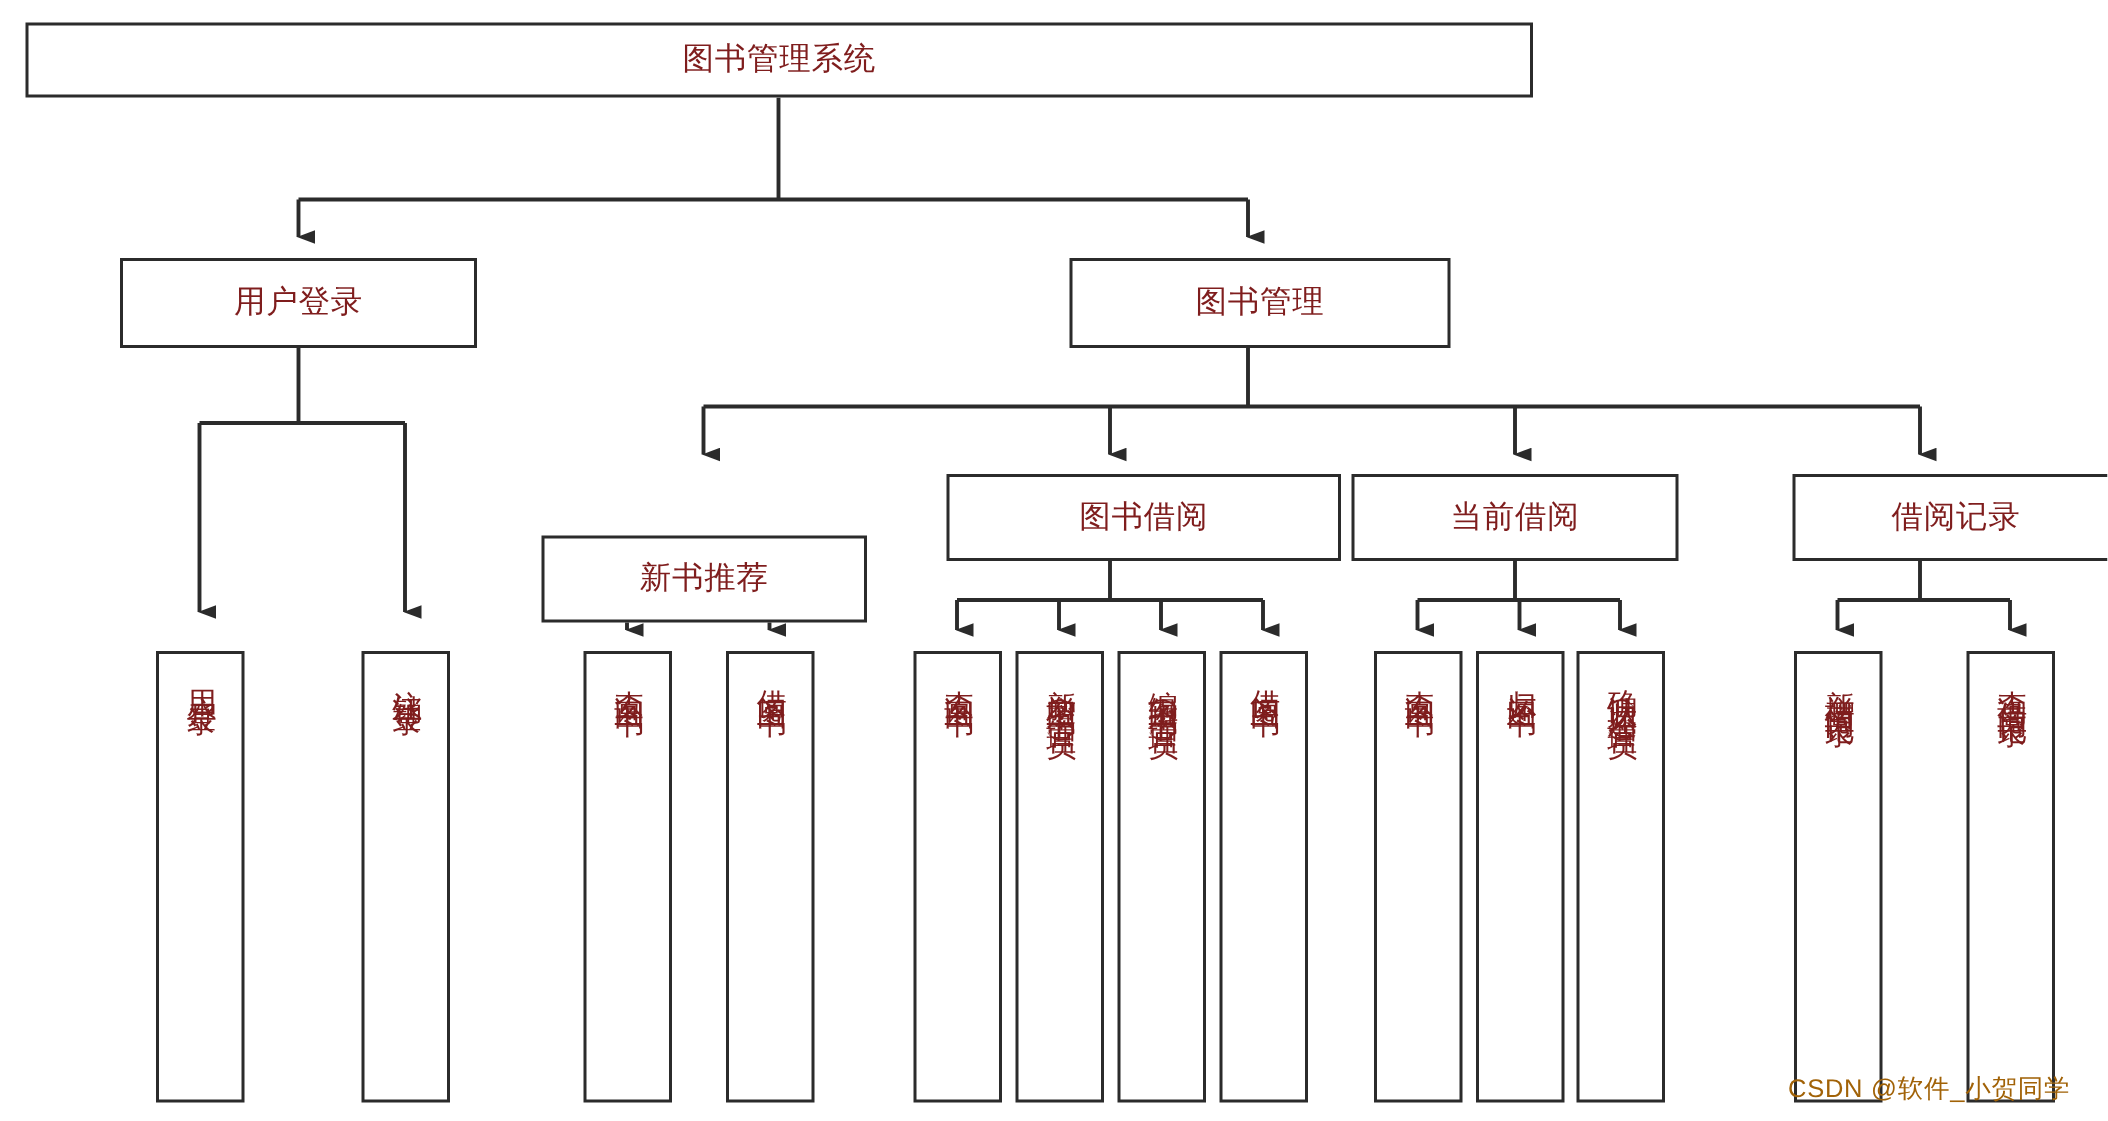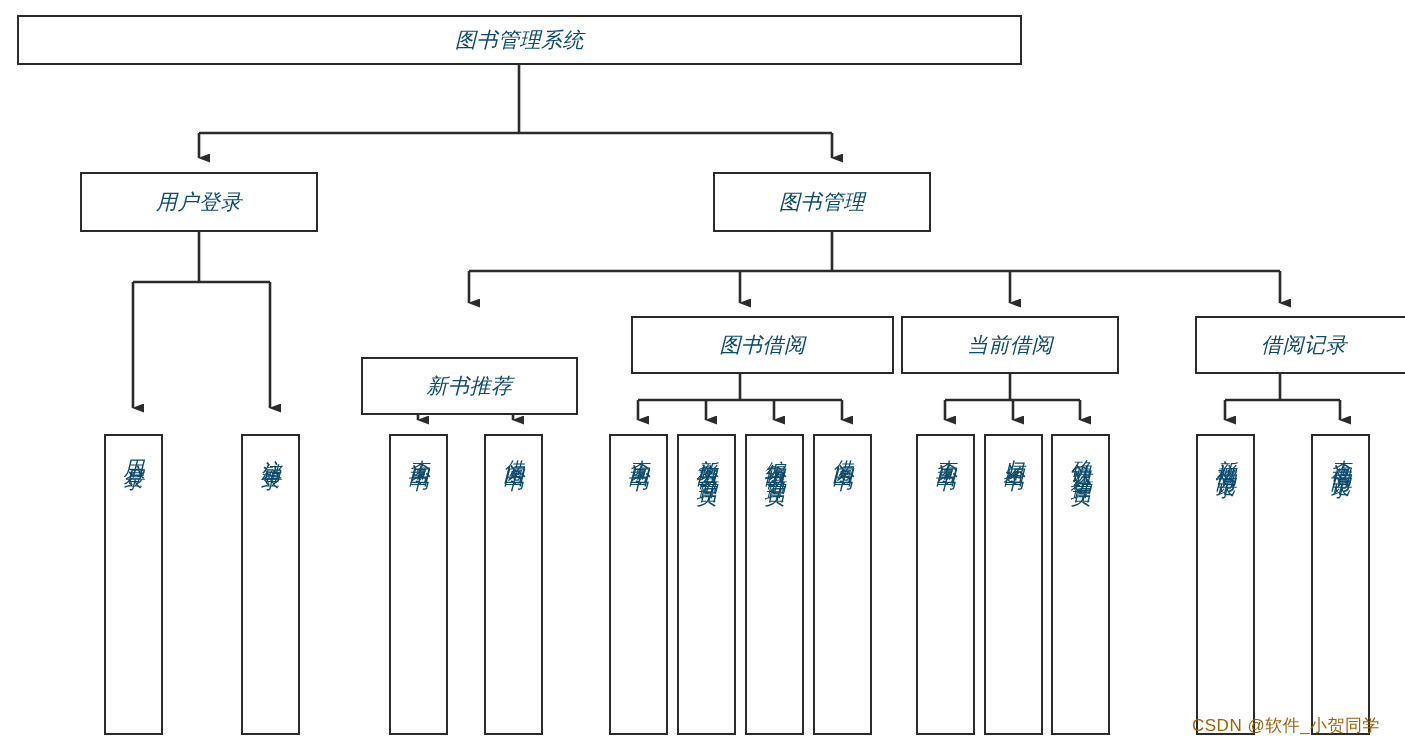--- a/index.html
+++ b/index.html
@@ -22,26 +22,25 @@
     left: 0;
     top: 0;
     width: 1405px;
     height: 747px;
   }
   .node {
     position: absolute;
     box-sizing: border-box;
     border: 2px solid #2b2b2b;
     background: #ffffff;
-    color: #0c4a6e;
+    color: #7f1d1d;
     display: flex;
     align-items: center;
     justify-content: center;
     text-align: center;
-    font-style: italic;
   }
   .node.h {
     font-size: 21px;
     letter-spacing: 0.5px;
     line-height: 1.2;
   }
   .node.h .lbl {
     display: block;
   }
   
@@ -122,21 +121,21 @@
     </g>
   </svg>
 
   <div class="node h" style="left:17px; top:15px; width:1005px; height:50px;">
     <span class="lbl">图书管理系统</span>
   </div>
 
   <div class="node h" style="left:80px; top:172px; width:238px; height:60px;">
     <span class="lbl">用户登录</span>
   </div>
-  <div class="node h" style="left:713px; top:172px; width:218px; height:60px;">
+  <div class="node h" style="left:713px; top:172px; width:254px; height:60px;">
     <span class="lbl">图书管理</span>
   </div>
 
   <div class="node h" style="left:361px; top:316px; width:217px; height:58px;margin-top:41px;">
     <span class="lbl">新书推荐</span>
   </div>
   <div class="node h" style="left:631px; top:316px; width:263px; height:58px;">
     <span class="lbl">图书借阅</span>
   </div>
   <div class="node h" style="left:901px; top:316px; width:218px; height:58px;">

